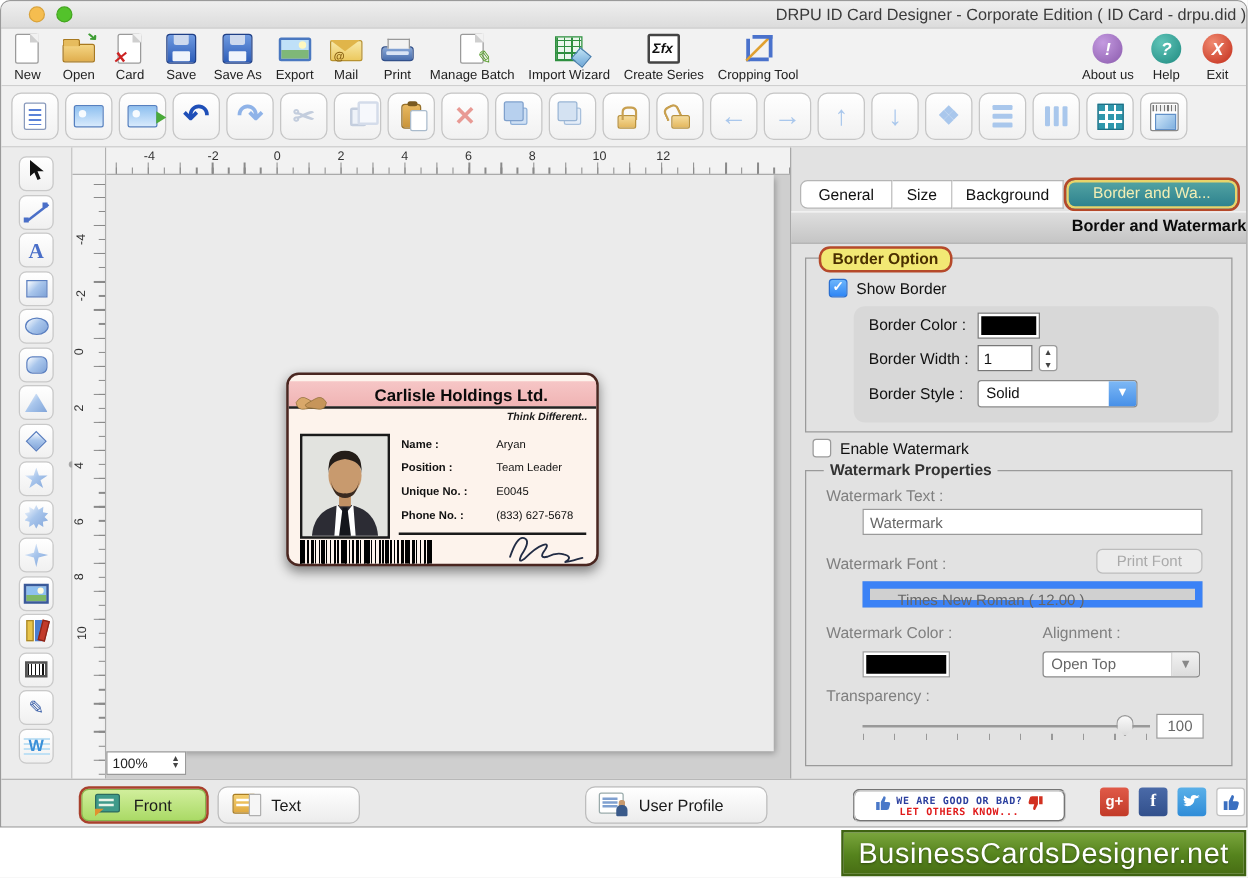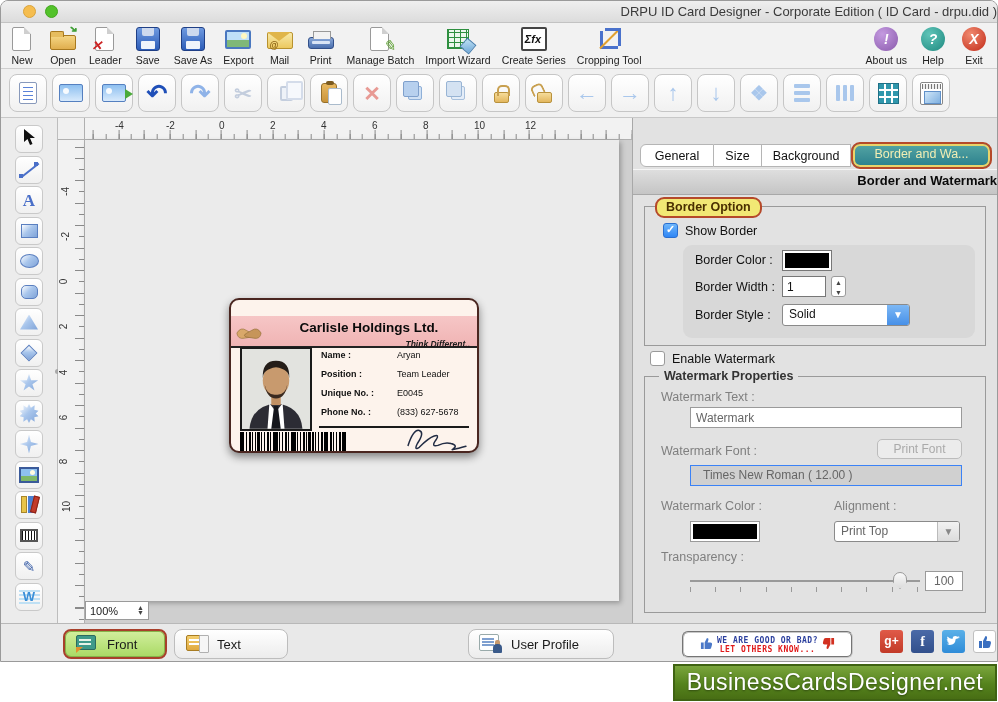--- a/index.html
+++ b/index.html
@@ -115,21 +115,21 @@
   .vruler{position:absolute;left:0;top:22px;width:27px;height:483px;background:#f2f2f2;border-right:1px solid #b0b0b0}
   .vruler::before{content:"";position:absolute;top:0;bottom:0;right:0;width:5px;background:repeating-linear-gradient(0deg,#8a8a8a 0 1px,transparent 1px 11.25px);background-position-y:8px}
   .vruler::after{content:"";position:absolute;top:0;bottom:0;right:0;width:9px;background:repeating-linear-gradient(0deg,#8a8a8a 0 1px,transparent 1px 22.5px);background-position-y:8px}
   .vruler span{position:absolute;left:3px;font-size:10px;color:#333;transform:rotate(-90deg);transform-origin:center}
   .page{position:absolute;left:27px;top:22px;width:534px;height:461px;background:#ebebeb;box-shadow:2px 2px 5px rgba(0,0,0,.28)}
   .zoomctl{position:absolute;left:27px;top:483px;width:64px;height:19px;background:#fff;border:1px solid #9a9a9a;font-size:11px;color:#222;display:flex;align-items:center;padding:0 4px}
   .zoomctl .zv{flex:1}
   .stepper{font-size:7px;line-height:4.5px;color:#444;text-align:center}
   
   .card{position:absolute;left:171px;top:180px;width:250px;height:155px;background:#fdf3ec;border:2px solid #4a2620;border-radius:10px;box-shadow:0 4px 9px rgba(0,0,0,.45);overflow:hidden}
-  .card-head{position:absolute;left:0;top:16px;right:0;height:32px;background:linear-gradient(#f6c6c6,#f0b4b4);border-bottom:2px solid #222}
+  .card-head{position:absolute;left:0;top:5px;right:0;height:22px;background:linear-gradient(#f6c6c6,#f0b4b4);border-bottom:2px solid #222}
   .card-co{position:absolute;left:34px;right:4px;top:4px;text-align:center;font-size:13.5px;font-weight:bold;color:#0a0a0a}
   .card-tag{position:absolute;right:7px;top:23px;font-size:8.5px;font-style:italic;font-weight:bold;color:#1a1a1a}
   .hand-ico{position:absolute;left:4px;top:8px;width:28px;height:20px}
   .card-photo{position:absolute;left:9px;top:47px;width:72px;height:84px;border:2px solid #1a1a1a;background:#e2e3df}
   .card-row{position:absolute;left:90px;font-size:9px;color:#111;white-space:nowrap}
   .card-row b{display:inline-block;width:76px;font-weight:bold}
   .card-line{position:absolute;left:88px;right:8px;top:126px;height:2px;background:#1a1a1a}
   .card-barcode{position:absolute;left:9px;top:132px;width:108px;height:19px;background:repeating-linear-gradient(90deg,#000 0 1px,transparent 1px 3px),repeating-linear-gradient(90deg,#000 0 2px,transparent 2px 9px),repeating-linear-gradient(90deg,#000 0 3px,transparent 3px 17px)}
   .card-sign{position:absolute;right:6px;top:123px;width:68px;height:28px}
   
@@ -156,21 +156,21 @@
   .numin{position:absolute;background:#fff;border:1px solid #777;font-size:12px;color:#111;padding:1px 4px;font-family:"Liberation Sans",sans-serif}
   .spin{position:absolute;width:15px;background:#fff;border:1px solid #9a9a9a;border-radius:3px;text-align:center;font-size:7px;line-height:9px;color:#444}
   .dd{position:absolute;background:#fff;border:1px solid #8a8a8a;border-radius:3px;font-size:12px;color:#111}
   .dd .dd-t{position:absolute;left:6px;top:2px}
   .dd-btn{position:absolute;right:0;top:0;bottom:0;width:22px;background:linear-gradient(#7db8f5,#4790e8);border-radius:0 2px 2px 0;color:#fff;text-align:center;font-size:10px;line-height:20px}
   .dd-btn-gray{background:linear-gradient(#f2f2f2,#dcdcdc);color:#888;border-left:1px solid #bbb}
   .grp2{left:11px;top:258px;width:342px;height:237px}
   .grp2-label{position:absolute;left:26px;top:251px;background:#e2e2e2;padding:0 5px;font-size:12.5px;font-weight:bold;color:#333;z-index:2}
   .dis-input{position:absolute;background:#fff;border:1px solid #9a9a9a;font-size:12px;color:#666;padding:2px 5px}
   .dis-btn{position:absolute;background:#ececec;border:1px solid #bcbcbc;border-radius:5px;font-size:12px;color:#aaa;text-align:center}
-  .dis-box{position:absolute;background:#d0d0d0;border:1px solid #3b82f6;font-size:12px;color:#666;padding:2px 12px}
+  .dis-box{position:absolute;background:#d0d0d0;border:6px solid #3b82f6;font-size:12px;color:#666;padding:2px 22px}
   .slider-track{position:absolute;height:2px;background:#999}
   .slider-ticks{position:absolute;height:5px;background:repeating-linear-gradient(90deg,#999 0 1px,transparent 1px 25.2px)}
   .slider-handle{position:absolute;width:14px;height:17px;background:linear-gradient(#fafafa,#dcdcdc);border:1px solid #999;border-radius:7px 7px 3px 3px;clip-path:polygon(0 0,100% 0,100% 60%,50% 100%,0 60%)}
   
   .bbar{position:relative;height:40px;background:#e9e9e9;border-top:1px solid #b8b8b8}
   .bbtn{position:absolute;top:5px;height:30px;background:linear-gradient(#ffffff,#ececec);border:1px solid #bdbdbd;border-radius:8px;display:flex;align-items:center;gap:8px;padding:0 10px;font-size:13px;color:#1a1a1a}
   .bbtn-front{background:linear-gradient(#d2ef9e,#a9d964);border:2px solid #a8402c;box-shadow:inset 0 0 0 1px #86b34a}
   .bico{position:relative;width:24px;height:20px}
   .bi-front{position:absolute;left:1px;top:1px;width:20px;height:15px;background:#3f9a8a;border:1px solid #2c6b5f;border-radius:2px}
   .bi-front::before{content:"";position:absolute;left:2px;top:3px;width:12px;height:1.5px;background:#e8f4e8;box-shadow:0 4px 0 #e8f4e8}
@@ -218,21 +218,21 @@
     <div class="tb1-item">
         <span class="ti">
           <i class="i-open"></i>
         </span>
         <span class="tlab">Open</span>
       </div>
     <div class="tb1-item">
         <span class="ti">
           <i class="i-close"></i>
         </span>
-        <span class="tlab">Leader</span>
+        <span class="tlab">Card</span>
       </div>
     <div class="tb1-item">
         <span class="ti">
           <i class="i-save"></i>
         </span>
         <span class="tlab">Save</span>
       </div>
     <div class="tb1-item">
         <span class="ti">
           <i class="i-save"></i>
@@ -532,21 +532,21 @@
       <input class="dis-input" style="left: 57px; top: 289px; width: 272px; height: 21px;" value="Watermark">
       <span class="flabel-d" style="left:28px;top:326px">Watermark Font :</span>
       <div class="dis-btn" style="left:244px;top:321px;width:85px;height:20px;line-height:19px">Print Font</div>
       <div class="dis-box" style="left:57px;top:347px;width:272px;height:21px">Times New Roman ( 12.00 )</div>
       <span class="flabel-d" style="left:28px;top:381px">Watermark Color :</span>
       <span class="flabel-d" style="left:201px;top:381px">Alignment :</span>
       <div class="swatchbtn" style="left:57px;top:403px;width:70px;height:21px;border-color:#9a9a9a">
           <div class="swatch-inner" style="background:#000"></div>
         </div>
       <div class="dd" style="left:201px;top:403px;width:126px;height:21px;color:#666">
-        <span class="dd-t">Print Top</span>
+        <span class="dd-t">Open Top</span>
         <span class="dd-btn dd-btn-gray">▼</span>
       </div>
       <span class="flabel-d" style="left:28px;top:432px">Transparency :</span>
       <div class="slider-track" style="left:57px;top:462px;width:230px"></div>
       <div class="slider-ticks" style="left:57px;top:469px;width:230px"></div>
       <div class="slider-handle" style="left:260px;top:454px"></div>
       <div class="dis-input" style="left:292px;top:453px;width:38px;height:20px;text-align:center">100</div>
     </div>
   </div>
 

